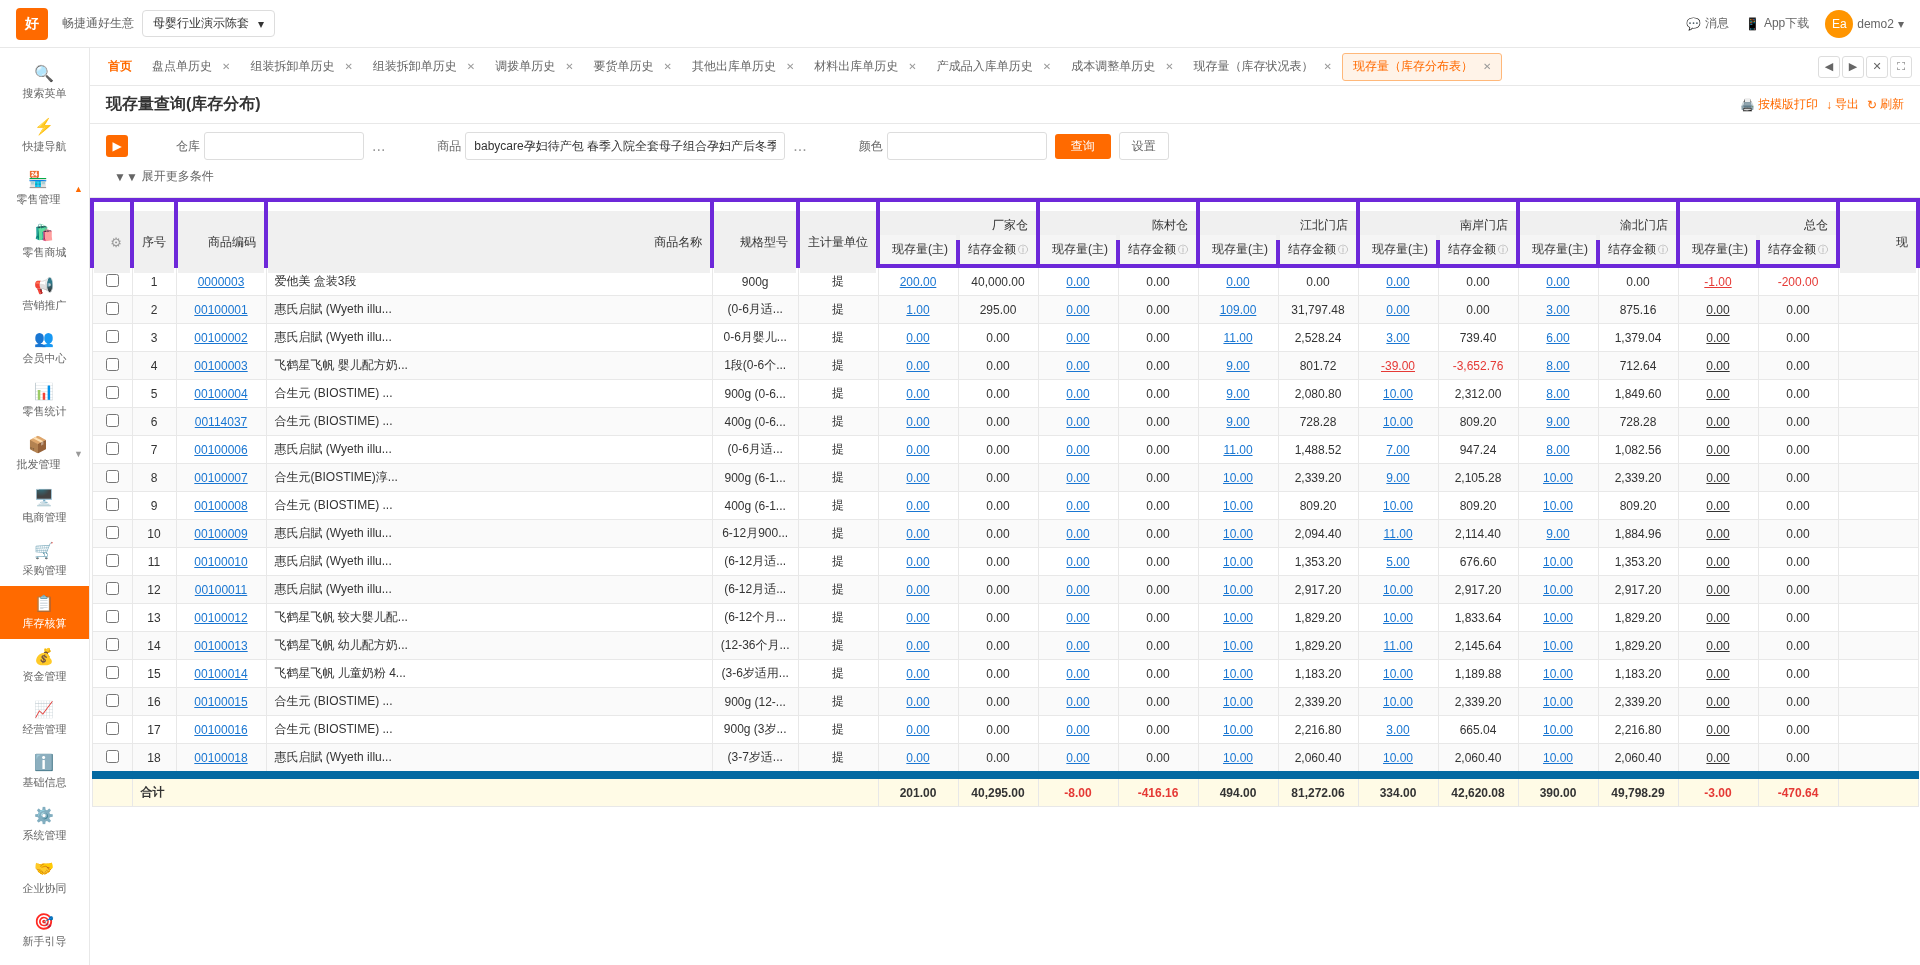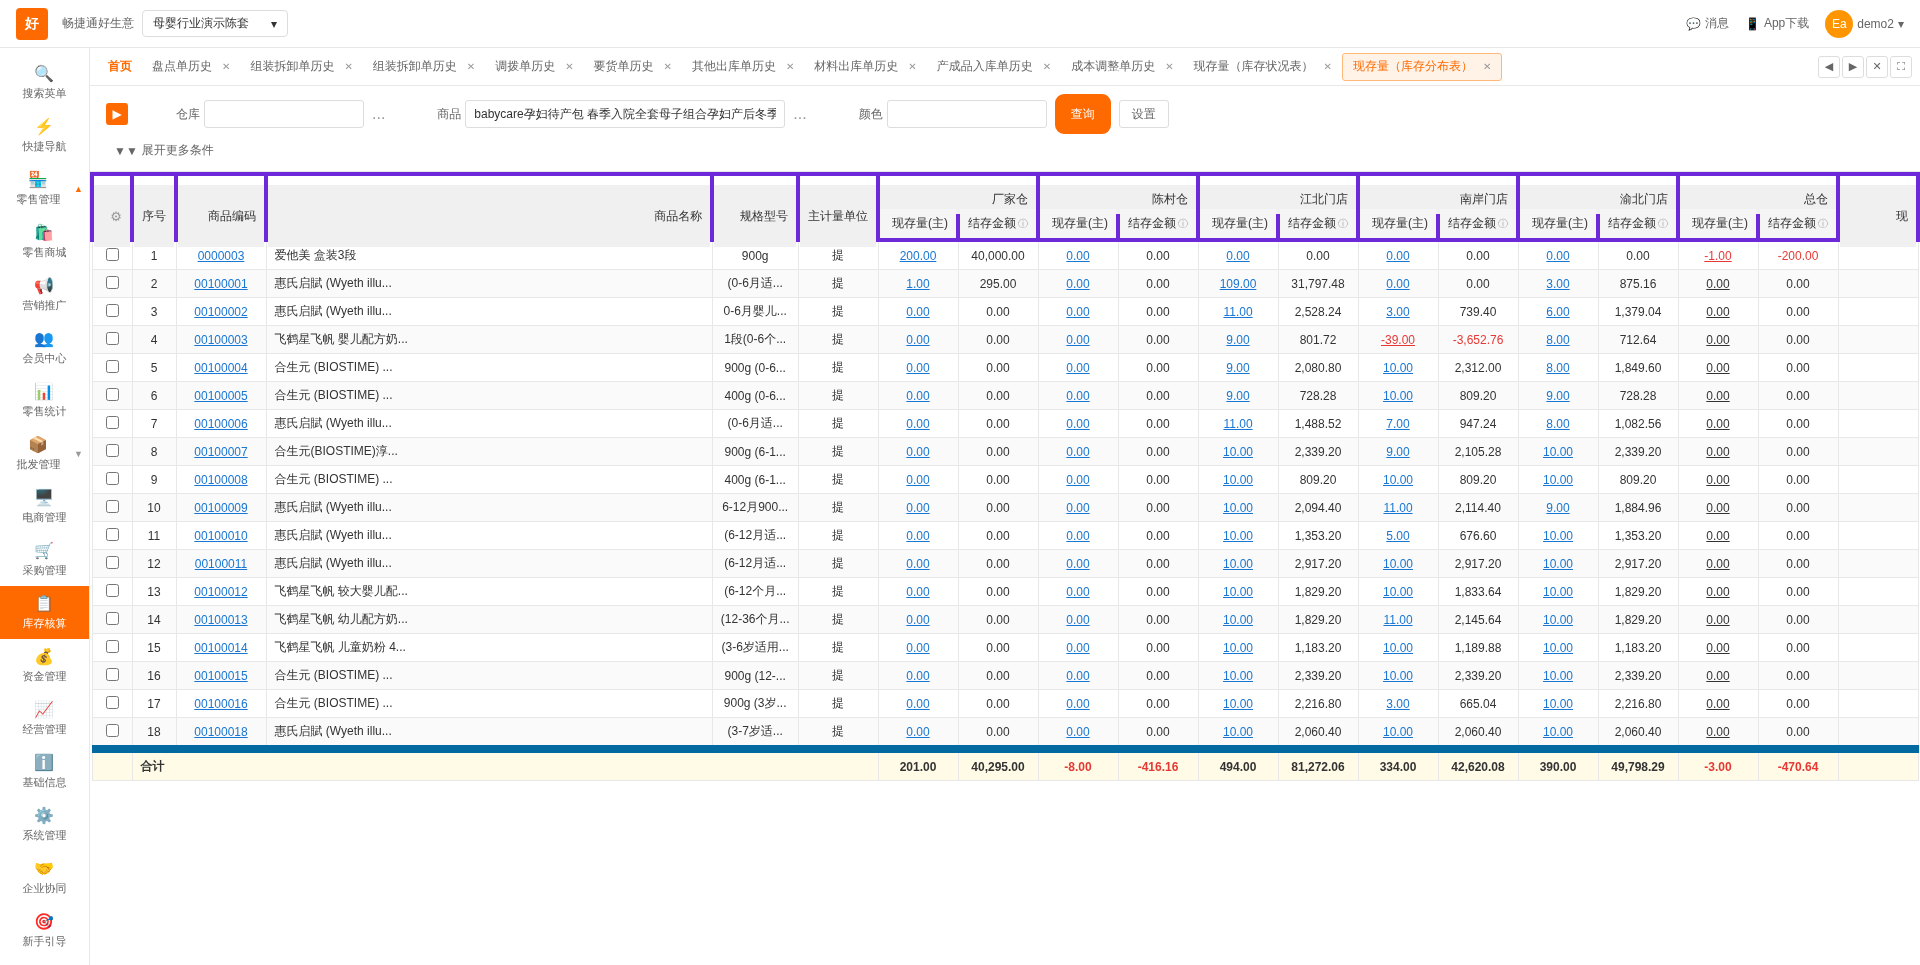--- a/index.html
+++ b/index.html
@@ -15,21 +15,21 @@
       padding: 0 16px;
       border-bottom: 1px solid #e8e8e8;
       position: fixed;
       top: 0; left: 0; right: 0;
       z-index: 100;
     }
     .top-bar-left { display: flex; align-items: center; gap: 8px; }
     .logo-area { display: flex; align-items: center; gap: 6px; }
     .logo-icon { width: 32px; height: 32px; background: #ff6a00; border-radius: 4px; display: flex; align-items: center; justify-content: center; color: #fff; font-size: 14px; font-weight: bold; }
     .logo-text { font-size: 12px; color: #666; margin-left: 8px; }
-    .company-select { display: flex; align-items: center; gap: 22px; padding: 4px 10px; border: 1px solid #ddd; border-radius: 4px; cursor: pointer; font-size: 12px; color: #333; background: #fff; text-align: right; }
+    .company-select { display: flex; align-items: center; gap: 9px; padding: 4px 10px; border: 1px solid #ddd; border-radius: 4px; cursor: pointer; font-size: 12px; color: #333; background: #fff; text-align: right; }
     .top-bar-right { display: flex; align-items: center; gap: 16px; }
     .top-right-item { display: flex; align-items: center; gap: 4px; font-size: 12px; color: #666; cursor: pointer; }
     .avatar { width: 28px; height: 28px; border-radius: 50%; background: #ff9500; display: flex; align-items: center; justify-content: center; color: #fff; font-size: 12px; }
 
     
     .nav-tabs {
       height: 38px;
       background: #fff;
       display: flex;
       align-items: center;
@@ -146,25 +146,25 @@
       width: 22px; height: 22px;
       background: #ff6a00;
       border-radius: 3px;
       display: flex; align-items: center; justify-content: center;
       color: #fff;
       font-size: 12px;
       cursor: pointer;
       flex-shrink: 0;
     }
     .btn-primary {
-      height: 40px;
+      height: 25px;
       background: #ff6a00;
       color: #fff;
       border: none;
-      border-radius: 9px;
+      border-radius: 3px;
       padding: 0 16px;
       font-size: 12px;
       cursor: pointer;
     }
     .btn-default {
       height: 28px;
       background: #fff;
       color: #666;
       border: 1px solid #ddd;
       border-radius: 3px;
@@ -393,20 +393,37 @@
   <div class="nav-arrows">
     <div class="nav-arrow">◀</div>
     <div class="nav-arrow">▶</div>
     <div class="nav-close-btn">✕</div>
     <div class="nav-expand-btn">⛶</div>
   </div>
 </div>
 
 <div class="main-content">
 
+  <div class="page-header">
+    <div class="page-title">现存量查询(库存分布)</div>
+    <div class="page-actions">
+      <button class="btn-link">
+        <span>🖨️</span>
+        <span>按模版打印</span>
+      </button>
+      <button class="btn-link">
+        <span>↓</span>
+        <span>导出</span>
+      </button>
+      <button class="btn-link">
+        <span>↻</span>
+        <span>刷新</span>
+      </button>
+    </div>
+  </div>
 
   <div class="filter-bar">
     <div class="filter-row">
       <div class="orange-toggle">▶</div>
       <div class="filter-item">
         <span class="filter-label">仓库</span>
         <input class="filter-input medium" type="text" value="" style="">
         <span class="filter-dots">...</span>
       </div>
       <div class="filter-item">
@@ -564,21 +581,21 @@
     <td class="">2,312.00</td>
     <td class="underline text-blue">8.00</td>
     <td>1,849.60</td>
     <td class="underline ">0.00</td>
     <td class="">0.00</td>
     <td></td>
   </tr>
           <tr>
     <td><input type="checkbox" style="margin: 0px;"></td>
     <td>6</td>
-    <td class="underline text-blue">00100005</td>
+    <td class="underline text-blue">00114037</td>
     <td class="text-left">合生元 (BIOSTIME) ...</td>
     <td>400g (0-6...</td>
     <td>提</td>
     <td class="underline text-blue">0.00</td>
     <td>0.00</td>
     <td class="underline text-blue">0.00</td>
     <td>0.00</td>
     <td class="underline text-blue">9.00</td>
     <td>728.28</td>
     <td class="underline text-blue">10.00</td>

